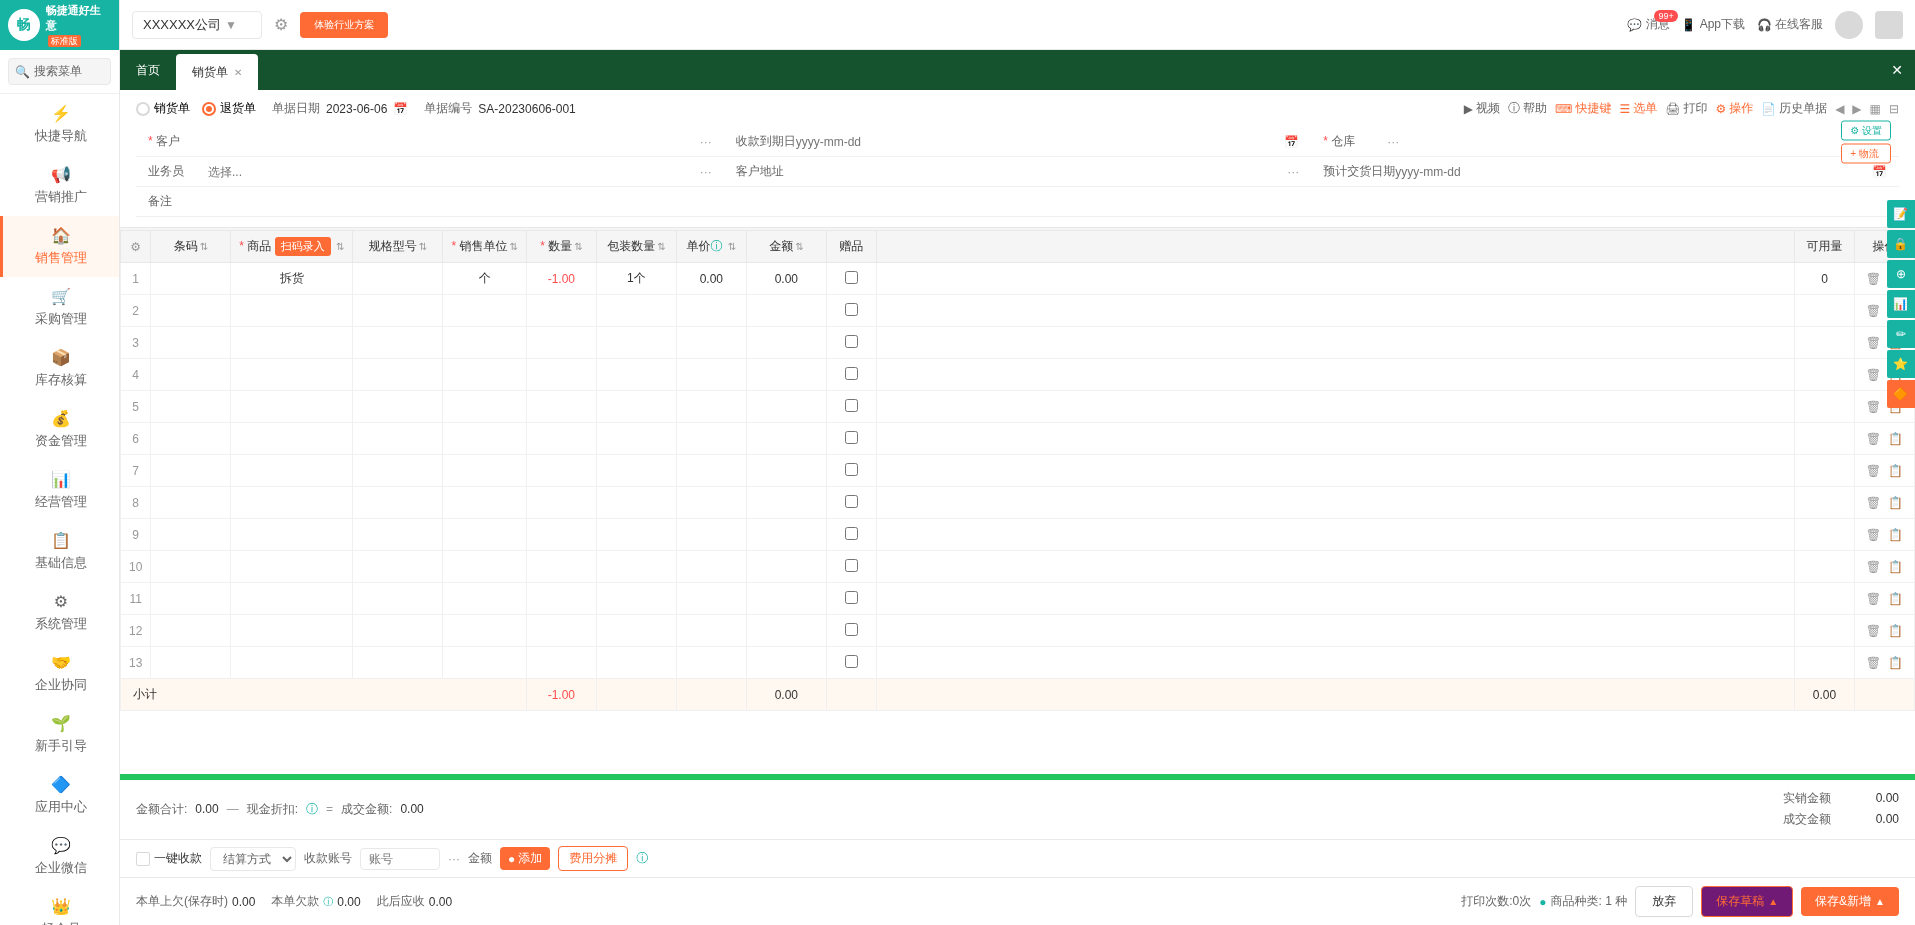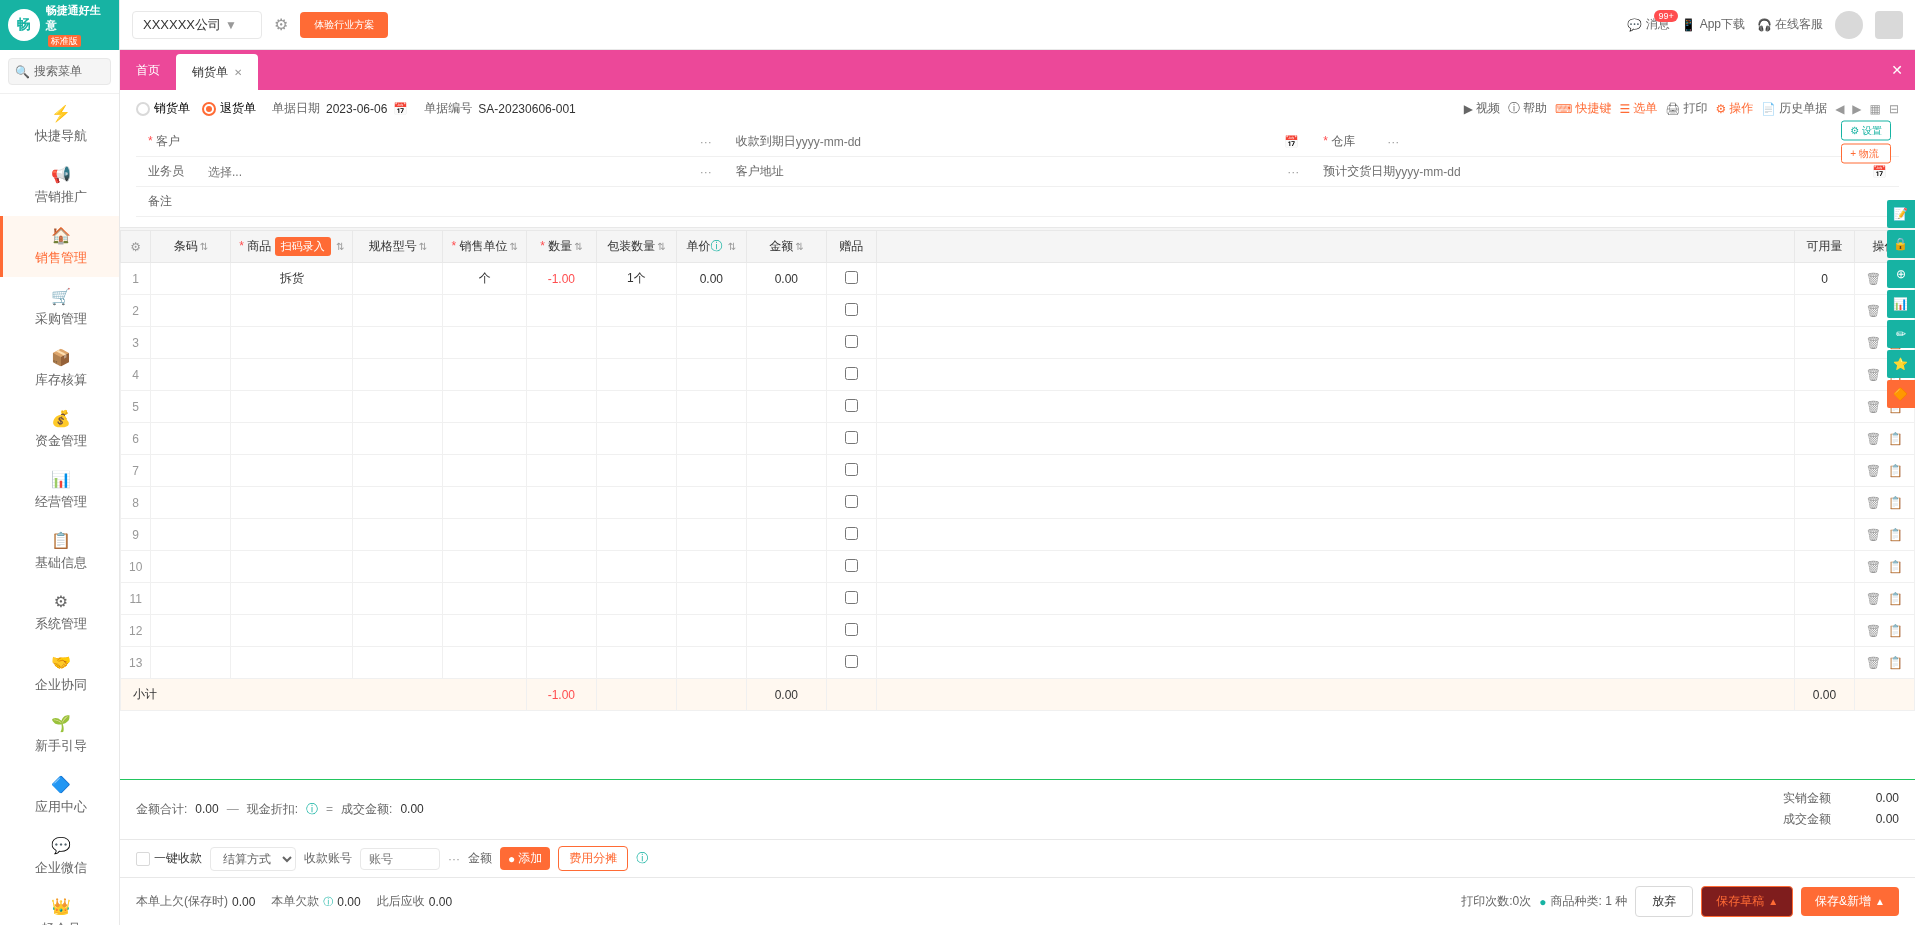--- a/index.html
+++ b/index.html
@@ -29,21 +29,21 @@
     .topbar-gear { color: #999; cursor: pointer; font-size: 16px; padding: 4px; }
     .topbar-trial-btn { background: #ff6b35; color: #fff; border: none; border-radius: 4px; padding: 6px 14px; cursor: pointer; font-size: 10px; }
     .topbar-right { margin-left: auto; display: flex; align-items: center; gap: 12px; }
     .topbar-msg { position: relative; display: flex; align-items: center; gap: 3px; cursor: pointer; color: #666; }
     .topbar-badge { position: absolute; top: -6px; right: -8px; background: #ff4d4f; color: #fff; font-size: 9px; padding: 1px 4px; border-radius: 8px; }
     .topbar-app { display: flex; align-items: center; gap: 3px; cursor: pointer; color: #666; }
     .topbar-service { display: flex; align-items: center; gap: 3px; cursor: pointer; color: #666; }
     .topbar-avatar { width: 28px; height: 28px; background: #d9d9d9; border-radius: 50%; cursor: pointer; }
 
     
-    .tabbar { background: #ec4899; display: flex; align-items: center; padding: 0 0 0 0; height: 40px; }
+    .tabbar { background: #14532d; display: flex; align-items: center; padding: 0 0 0 0; height: 40px; }
     .tab { padding: 0 16px; height: 40px; display: flex; align-items: center; cursor: pointer; color: rgba(255,255,255,0.8); font-size: 13px; gap: 6px; }
     .tab.active { background: #fff; color: #333; border-radius: 4px 4px 0 0; margin-top: 4px; height: 36px; }
     .tab-home { background: transparent; color: #fff; }
     .tab-close { font-size: 10px; color: #999; }
     .tabbar-close-all { margin-left: auto; color: #fff; padding: 0 12px; cursor: pointer; font-size: 14px; }
 
     
     .content { flex: 1; background: #f5f5f5; overflow: auto; padding: 0; display: flex; flex-direction: column; }
 
     
@@ -88,21 +88,21 @@
     .col-amount { width: 80px; }
     .col-gift { width: 50px; }
     .col-available { width: 60px; }
     .col-ops { width: 60px; }
     .scan-btn { background: #ff6b35; color: #fff; border: none; border-radius: 3px; padding: 2px 6px; cursor: pointer; font-size: 11px; }
     .red-text { color: #ff4d4f; }
     .op-icon { cursor: pointer; color: #999; margin: 0 2px; }
     .th-sort { cursor: pointer; color: #999; font-size: 10px; margin-left: 2px; }
 
     
-    .footer-totals { background: #fff; padding: 8px 16px; border-top: 1px solid #22c55e; display: flex; align-items: center; gap: 8px; }
+    .footer-totals { background: #fff; padding: 8px 16px; border-top: 6px solid #22c55e; display: flex; align-items: center; gap: 8px; }
     .footer-totals .label { color: #666; }
     .footer-totals .value { color: #333; font-weight: 500; }
     .footer-dash { color: #999; }
     .footer-equals { color: #999; }
 
     
     .payment-row { background: #fff; padding: 6px 16px; border-top: 1px solid #e8e8e8; display: flex; align-items: center; gap: 8px; }
     .checkbox-item { display: flex; align-items: center; gap: 4px; }
     .checkbox-box { width: 14px; height: 14px; border: 1px solid #d9d9d9; border-radius: 2px; cursor: pointer; }
     .pay-label { color: #333; }
@@ -111,21 +111,21 @@
     .add-btn { background: #ff6b35; color: #fff; border: none; border-radius: 4px; padding: 3px 8px; cursor: pointer; display: flex; align-items: center; gap: 3px; }
     .expense-btn { background: #fff; border: 1px solid #ff6b35; color: #ff6b35; border-radius: 4px; padding: 3px 10px; cursor: pointer; }
 
     
     .bottom-bar { background: #fff; padding: 8px 16px; border-top: 1px solid #e8e8e8; display: flex; align-items: center; gap: 16px; }
     .bottom-stat { display: flex; align-items: center; gap: 4px; color: #666; }
     .bottom-actions { margin-left: auto; display: flex; align-items: center; gap: 8px; }
     .print-count { color: #666; }
     .goods-type { display: flex; align-items: center; gap: 4px; color: #666; }
     .discard-btn { background: #fff; border: 1px solid #d9d9d9; border-radius: 4px; padding: 6px 16px; cursor: pointer; color: #333; }
-    .save-draft-btn { background: #7f1d1d; border: 1px solid #ff6b35; color: #ff6b35; border-radius: 4px; padding: 6px 14px; cursor: pointer; display: flex; align-items: center; gap: 4px; }
+    .save-draft-btn { background: #701a75; border: 1px solid #ff6b35; color: #ff6b35; border-radius: 4px; padding: 6px 14px; cursor: pointer; display: flex; align-items: center; gap: 4px; }
     .save-new-btn { background: #ff6b35; color: #fff; border: none; border-radius: 4px; padding: 6px 14px; cursor: pointer; display: flex; align-items: center; gap: 4px; }
     .btn-chevron { font-size: 10px; }
 
     
     .right-float { position: fixed; right: 0; top: 200px; display: flex; flex-direction: column; gap: 2px; z-index: 10; }
     .right-float-btn { width: 28px; height: 28px; background: #17b3a3; color: #fff; display: flex; align-items: center; justify-content: center; cursor: pointer; font-size: 12px; border-radius: 2px 0 0 2px; }
     .right-float-btn.orange { background: #ff6b35; }
 
     
     .summary-right { margin-left: auto; text-align: right; line-height: 1.8; }

